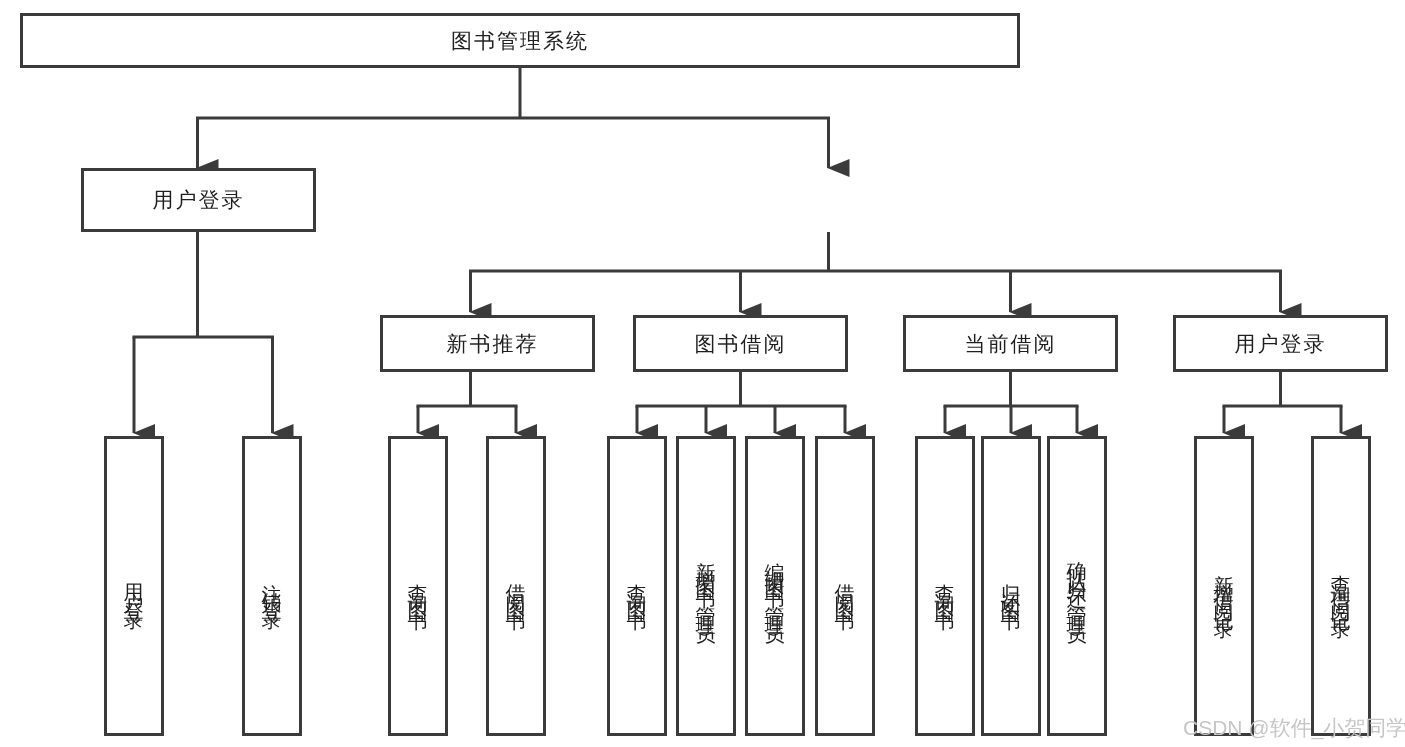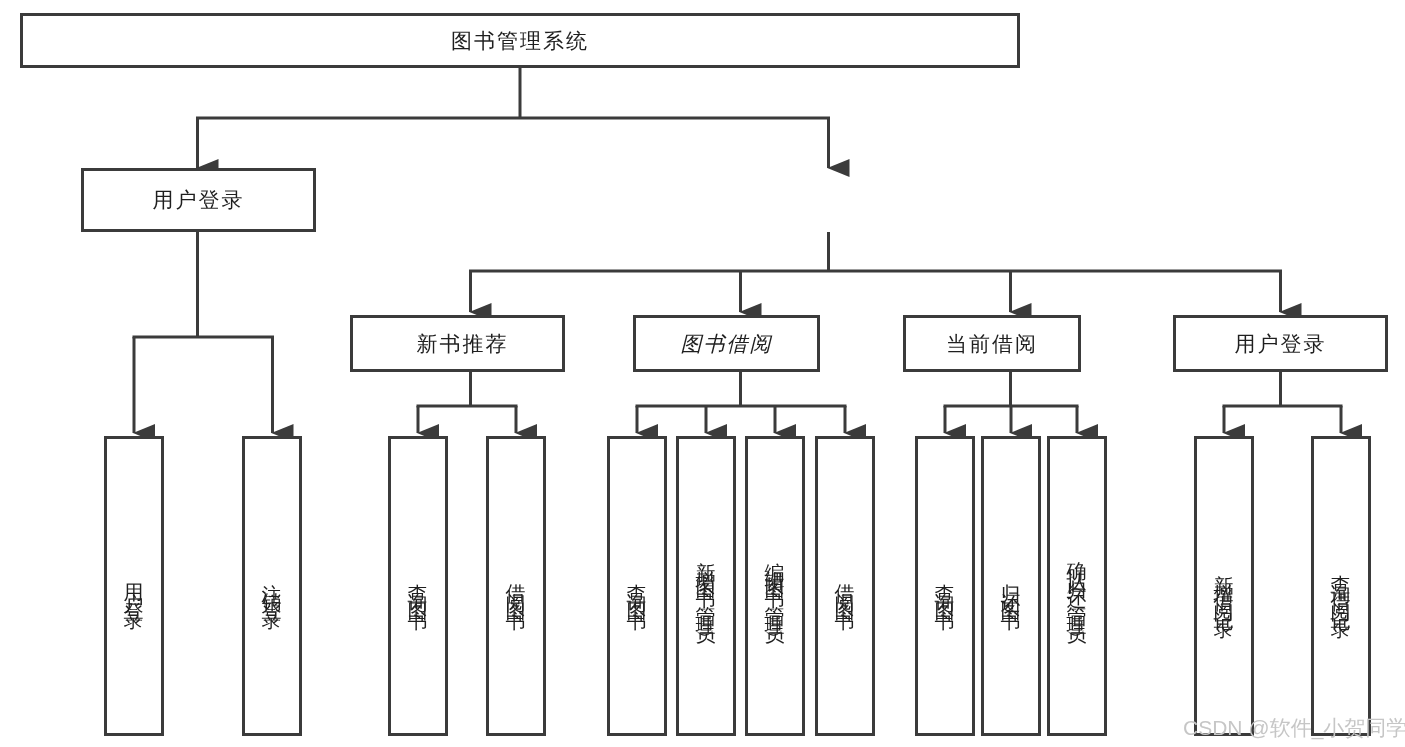--- a/index.html
+++ b/index.html
@@ -139,27 +139,27 @@
   </svg>
 
   <div class="hbox" style="left:20px; top:13px; width:1000px; height:55px;">
     <span class="lbl">图书管理系统</span>
   </div>
 
   <div class="hbox" style="left:81px; top:168px; width:235px; height:64px;">
     <span class="lbl">用户登录</span>
   </div>
 
-  <div class="hbox" style="left:350px; top:315px; width:215px; height:57px;padding-left:10px;">
+  <div class="hbox" style="left:380px; top:315px; width:215px; height:57px;padding-left:10px;">
     <span class="lbl">新书推荐</span>
   </div>
-  <div class="hbox" style="left:633px; top:315px; width:187px; height:57px;font-style:italic;">
+  <div class="hbox" style="left:633px; top:315px; width:215px; height:57px;">
     <span class="lbl">图书借阅</span>
   </div>
-  <div class="hbox" style="left:903px; top:315px; width:178px; height:57px;justify-content:center;">
+  <div class="hbox" style="left:903px; top:315px; width:215px; height:57px;justify-content:center;">
     <span class="lbl">当前借阅</span>
   </div>
   <div class="hbox" style="left:1173px; top:315px; width:215px; height:57px;">
     <span class="lbl">用户登录</span>
   </div>
 
   <div class="vbox" style="left:104px;">
     <span class="lbl">用户登录</span>
   </div>
   <div class="vbox" style="left:242px;">

